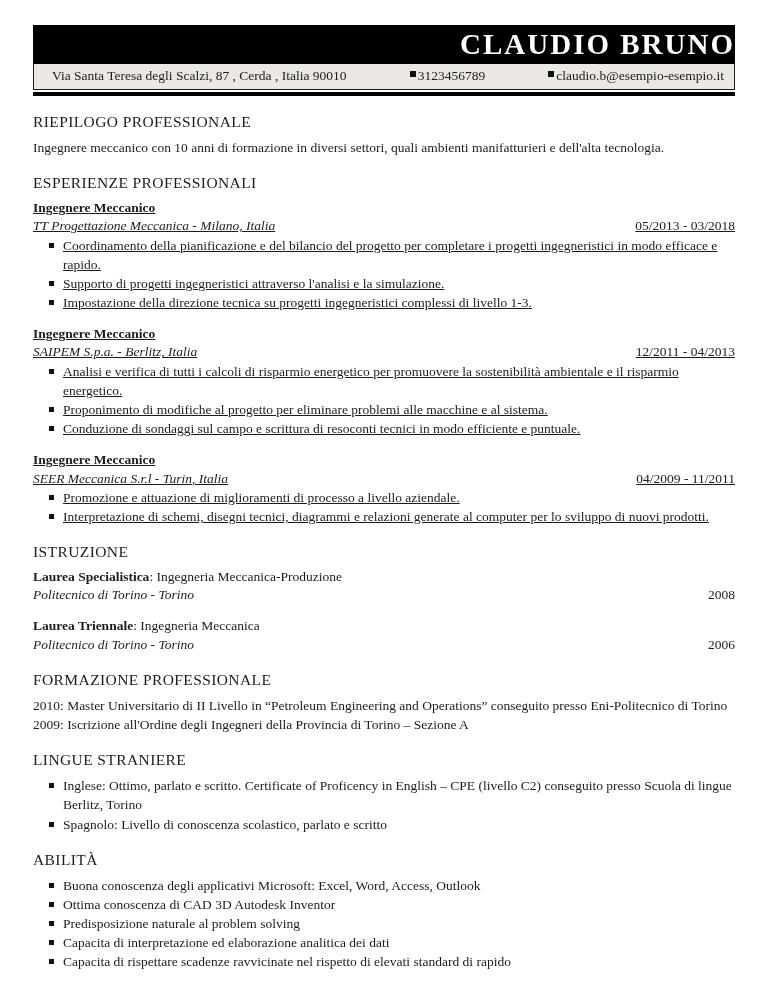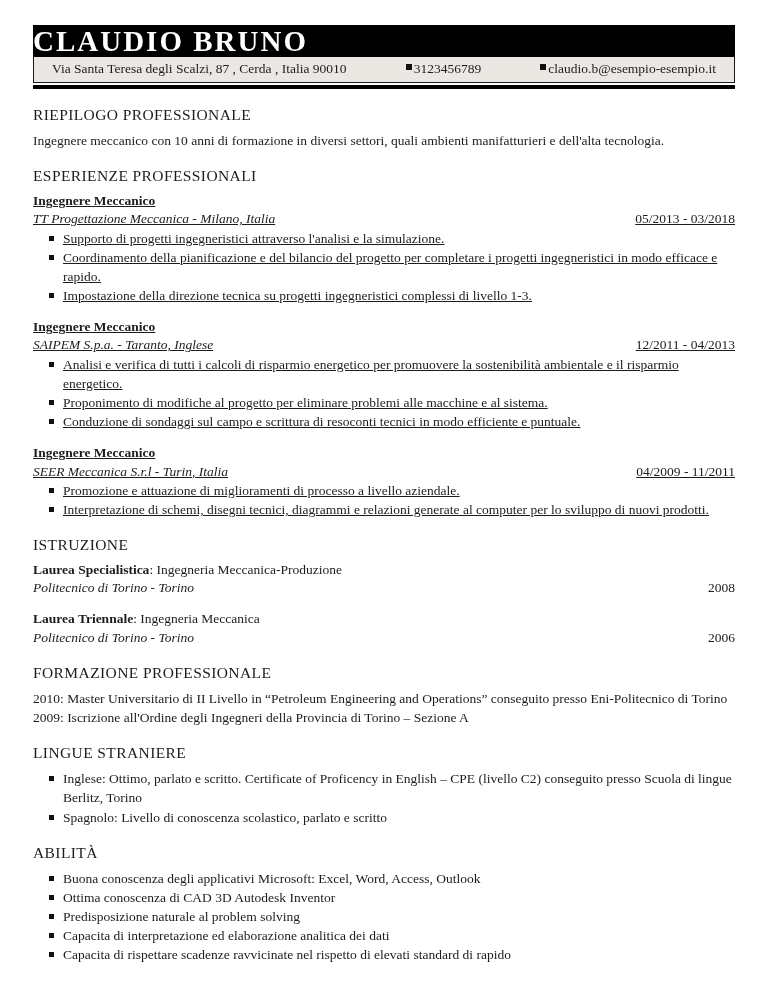--- a/index.html
+++ b/index.html
@@ -8,40 +8,40 @@
     width: 768px;
     min-height: 994px;
     font-family: "Liberation Serif", "DejaVu Serif", serif;
     color: #1c1c1c;
   }
   .page { width: 768px; min-height: 994px; padding: 25px 33px 20px 33px; }
 
   
   .name-band {
     background: #000000;
-    height: 32px;
+    height: 39px;
     display: flex;
     align-items: center;
-    justify-content: flex-start;
+    justify-content: flex-end;
   }
   .name-band h1 {
     color: #ffffff;
     font-size: 29px;
     font-weight: bold;
     letter-spacing: 2px;
     font-family: "Liberation Serif", "DejaVu Serif", serif;
   }
   .contact-strip {
     background: #ebe8e3;
     border: 1.5px solid #1a1a1a;
     border-top: none;
     display: flex;
     align-items: baseline;
     justify-content: space-between;
-    padding: 4px 18px 5px 18px;
+    padding: 4px 10px 5px 18px;
     font-size: 13.5px;
   }
   .contact-item { white-space: nowrap; display: inline-flex; align-items: baseline; }
   .csq {
     display: inline-block;
     width: 6px; height: 6px;
     background: #111;
     margin-right: 2px;
     position: relative;
     top: -2px;
@@ -114,36 +114,36 @@
   <div id="jobs">
       <div class="job">
         <div class="job-role">Ingegnere Meccanico</div>
         <div class="meta-row">
           <span class="meta-left">TT Progettazione Meccanica - Milano, Italia</span>
           <span class="meta-right">05/2013 - 03/2018</span>
         </div>
         <div class="bullets">
           <div class="bullet-item">
             <span class="sq"></span>
+            <span class="btext">Coordinamento della pianificazione e del bilancio del progetto per completare i progetti ingegneristici in modo efficace e rapido.</span>
+          </div>
+          <div class="bullet-item">
+            <span class="sq"></span>
             <span class="btext">Supporto di progetti ingegneristici attraverso l'analisi e la simulazione.</span>
-          </div>
-          <div class="bullet-item">
-            <span class="sq"></span>
-            <span class="btext">Coordinamento della pianificazione e del bilancio del progetto per completare i progetti ingegneristici in modo efficace e rapido.</span>
           </div>
           <div class="bullet-item">
             <span class="sq"></span>
             <span class="btext">Impostazione della direzione tecnica su progetti ingegneristici complessi di livello 1-3.</span>
           </div>
         </div>
       </div>
       <div class="job">
         <div class="job-role">Ingegnere Meccanico</div>
         <div class="meta-row">
-          <span class="meta-left">SAIPEM S.p.a. - Taranto, Inglese</span>
+          <span class="meta-left">SAIPEM S.p.a. - Berlitz, Italia</span>
           <span class="meta-right">12/2011 - 04/2013</span>
         </div>
         <div class="bullets">
           <div class="bullet-item">
             <span class="sq"></span>
             <span class="btext">Analisi e verifica di tutti i calcoli di risparmio energetico per promuovere la sostenibilità ambientale e il risparmio energetico.</span>
           </div>
           <div class="bullet-item">
             <span class="sq"></span>
             <span class="btext">Proponimento di modifiche al progetto per eliminare problemi alle macchine e al sistema.</span>

